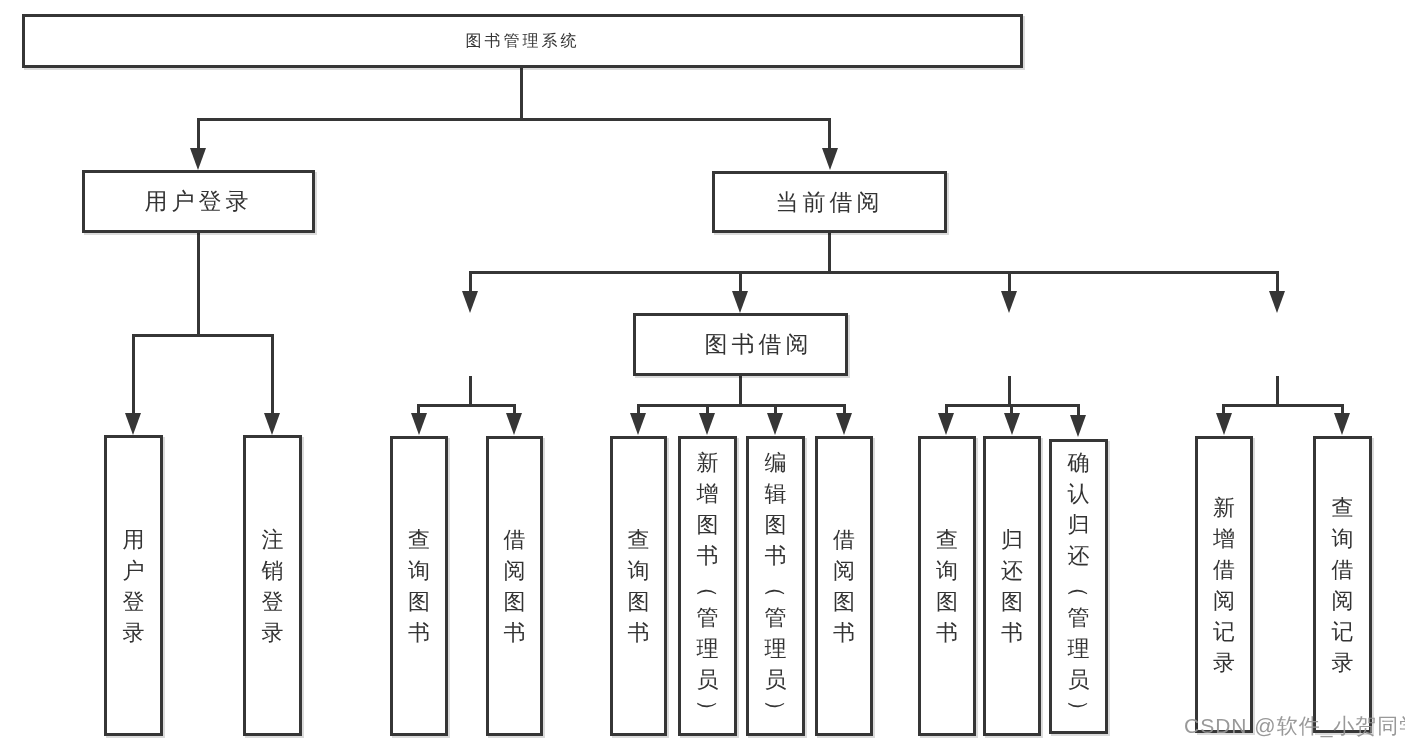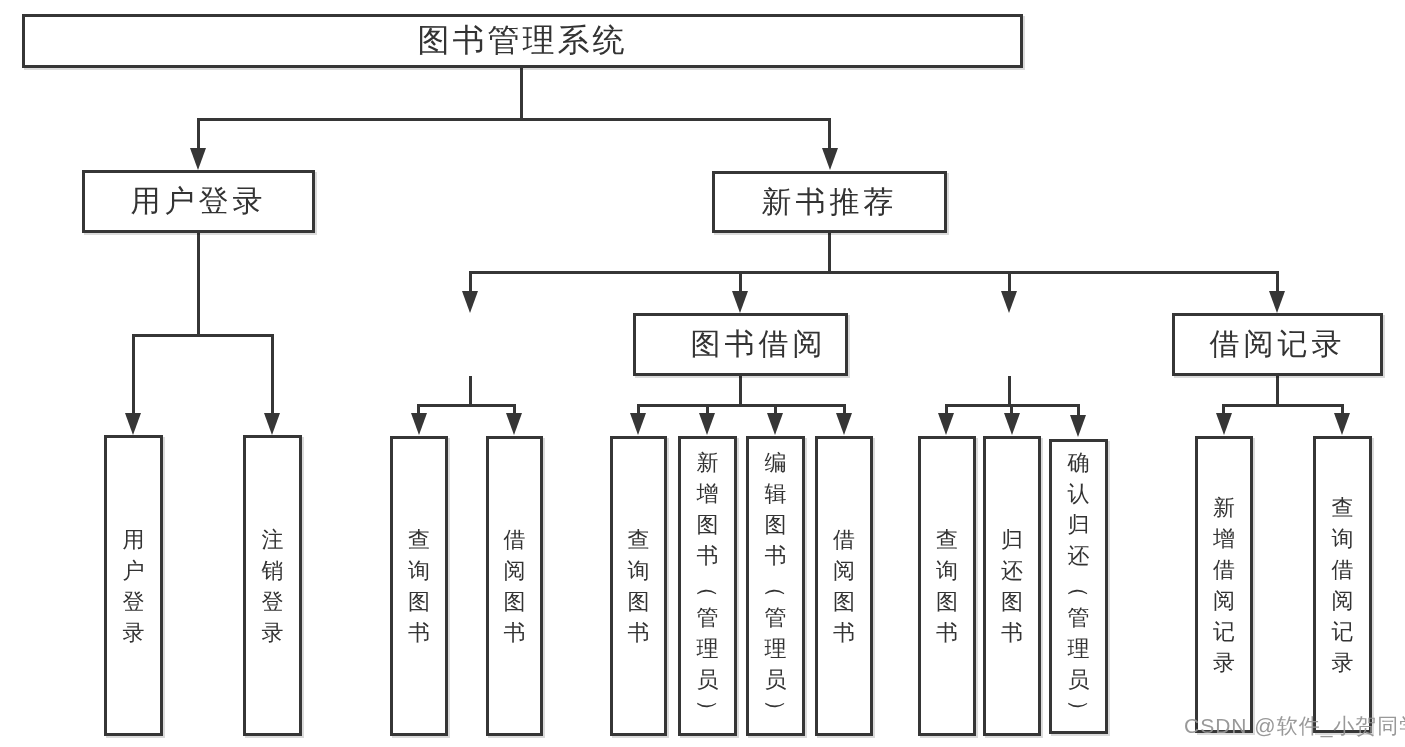--- a/index.html
+++ b/index.html
@@ -7,22 +7,22 @@
     position:relative; width:1405px; height:747px; background:#ffffff;
     font-family:"Liberation Sans","DejaVu Sans",sans-serif; color:#333333;
     overflow:hidden;
   }
   .box {
     position:absolute; box-sizing:border-box;
     border:3px solid #363636; background:#ffffff;
     display:flex; align-items:center; justify-content:center;
     box-shadow:2px 2px 0 rgba(0,0,0,0.14);
   }
-  .hbox span { font-size:30px; letter-spacing:4px; white-space:nowrap; }
-  .hbox.root span { font-size:32px; letter-spacing:3px; }
+  .hbox span { font-size:23px; letter-spacing:4px; white-space:nowrap; }
+  .hbox.root span { font-size:16px; letter-spacing:3px; }
   .vbox { flex-direction:column; }
   .vchar { display:block; height:31px; line-height:31px; width:100%;
            text-align:center; font-size:22px; }
   .vchar.rot { transform:rotate(90deg); }
   .line { position:absolute; background:#363636; }
   .arrow {
     position:absolute; width:0; height:0;
     border-left:8px solid transparent; border-right:8px solid transparent;
     border-top:22px solid #363636;
   }
@@ -95,27 +95,24 @@
   <div class="arrow" style="left:1216px;top:413px;"></div>
   <div class="arrow" style="left:1334px;top:413px;"></div>
 
   <div class="box hbox root" style="left:22px;top:14px;width:1001px;height:54px;">
     <span>图书管理系统</span>
   </div>
   <div class="box hbox" style="left:82px;top:170px;width:233px;height:63px;">
     <span>用户登录</span>
   </div>
   <div class="box hbox" style="left:712px;top:171px;width:235px;height:62px;">
-    <span>新书推荐</span>
+    <span>当前借阅</span>
   </div>
   <div class="box hbox" style="left:633px;top:313px;width:215px;height:63px;padding-left:36px;">
     <span>图书借阅</span>
-  </div>
-  <div class="box hbox" style="left:1172px;top:313px;width:211px;height:63px;">
-    <span>借阅记录</span>
   </div>
 
   <div class="box vbox" style="left:104px;top:435px;width:59px;height:301px;">
     <span>
         <span class="vchar">用</span>
         <span class="vchar">户</span>
         <span class="vchar">登</span>
         <span class="vchar">录</span>
       </span>
   </div>

